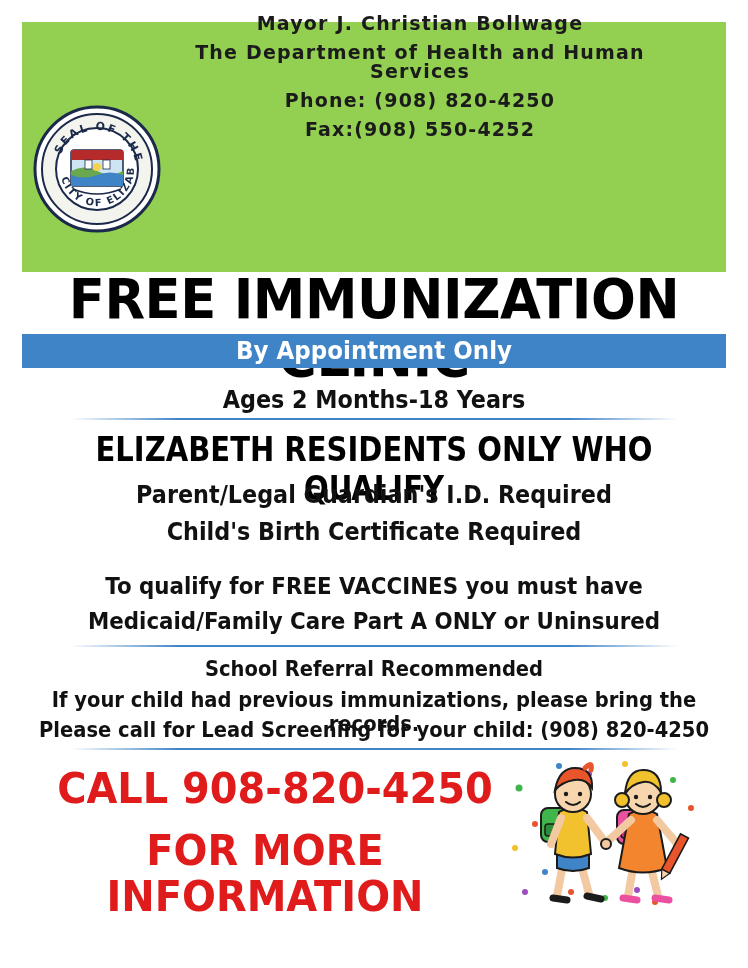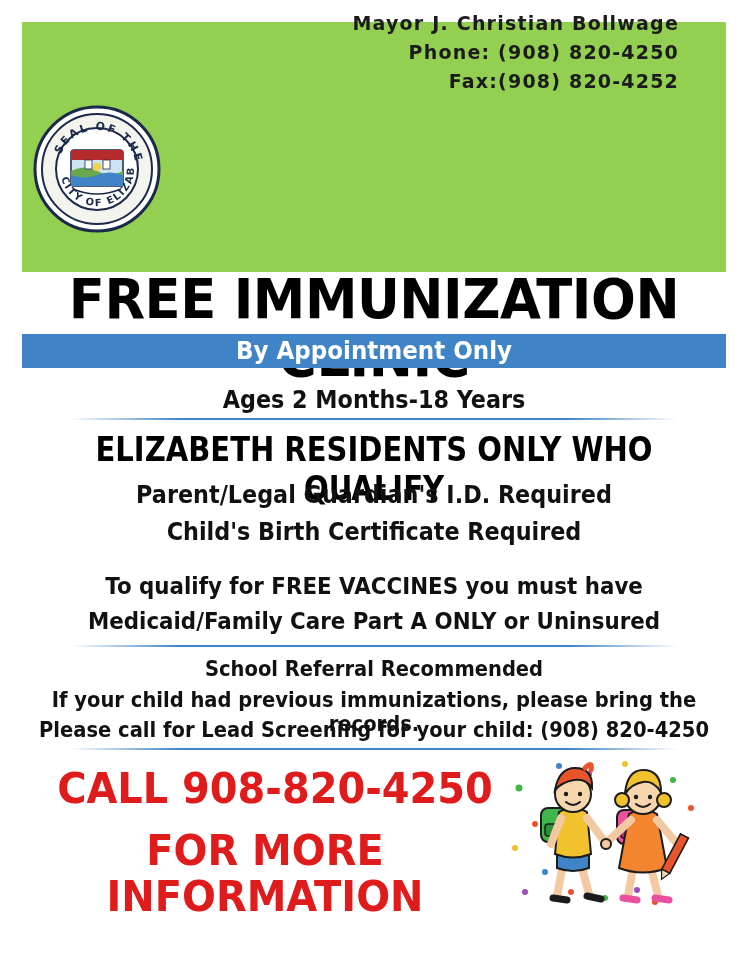--- a/index.html
+++ b/index.html
@@ -27,24 +27,24 @@
     position: absolute;
     left: 22px;
     top: 22px;
     width: 704px;
     height: 250px;
     background: #93d051;
     display: block;
   }
   .header-text {
     position: absolute;
-    left: 139px;
+    left: 150px;
     top: 14px;
     width: 540px;
-    text-align: right;
+    text-align: center;
     color: #1b1b1b;
     font-family: "DejaVu Sans", sans-serif;
     font-weight: bold;
     letter-spacing: 1.2px;
     line-height: 1.0;
   }
   .header-text div {
     margin: 0 0 10px 0;
   }
   .hline-1 { font-size: 19px; }
@@ -292,22 +292,23 @@
         <circle cx="64" cy="62" r="4" fill="#f4d24a"></circle>
         <rect x="52" y="55" width="7" height="9" fill="#ffffff" stroke="#1b2a4a" stroke-width="0.8"></rect>
         <rect x="70" y="55" width="7" height="9" fill="#ffffff" stroke="#1b2a4a" stroke-width="0.8"></rect>
         <path d="M40 84 q24 10 48 0" fill="none" stroke="#1b2a4a" stroke-width="1.4"></path>
       </g>
     </svg>
   </div>
 
   <div class="header-text">
     <div class="hline-1">Mayor J. Christian Bollwage</div>
+    <div class="hline-3">The Department of Health and Human Services</div>
     <div class="hline-6">Phone: (908) 820-4250</div>
-    <div class="hline-7">Fax:(908) 820-4252</div>
+    <div class="hline-7">Fax:(908) 550-4252</div>
   </div>
 
   <div class="title-free">FREE IMMUNIZATION CLINIC</div>
 
   <div class="blue-band"></div>
   <div class="blue-band-text">By Appointment Only</div>
 
   <div class="line-ages">Ages 2 Months-18 Years</div>
 
   <div class="rule rule-1"></div>

